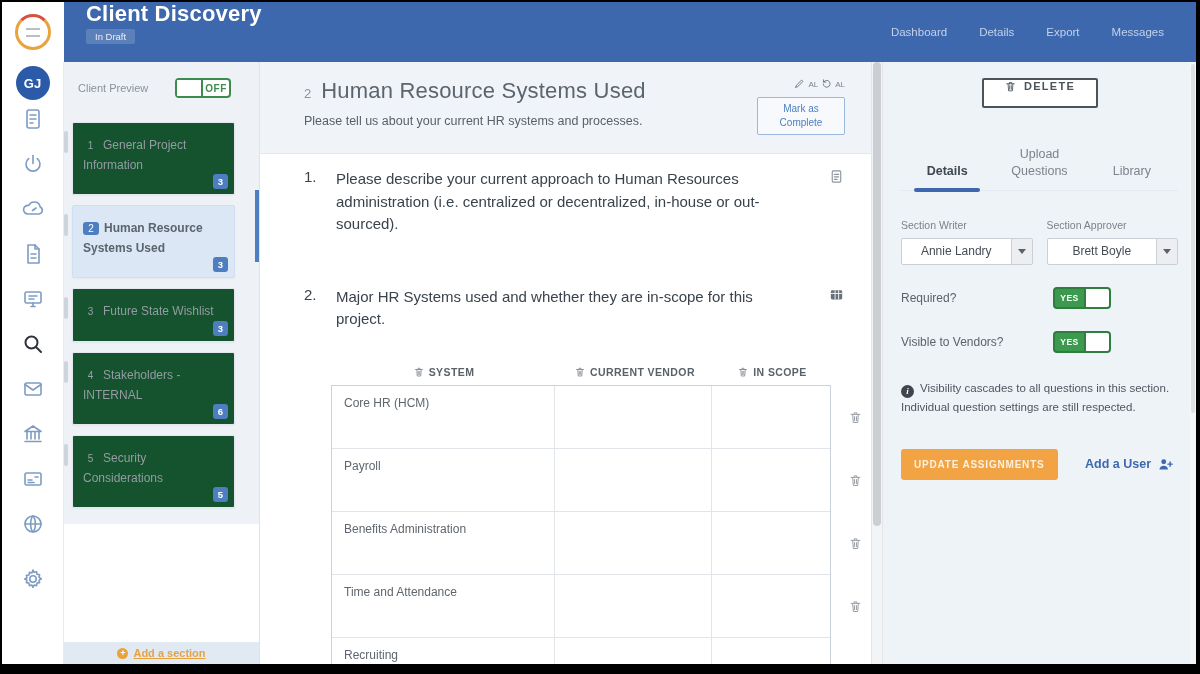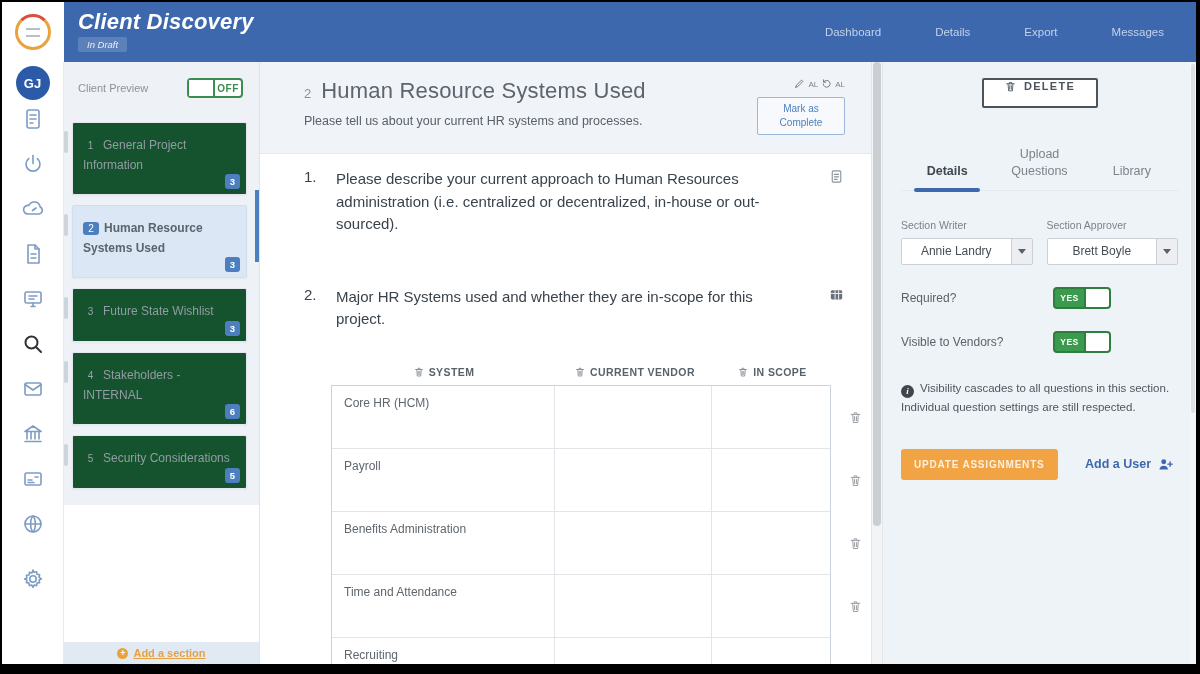--- a/index.html
+++ b/index.html
@@ -5,41 +5,41 @@
   * { box-sizing: border-box; margin: 0; padding: 0; }
   html,body { width:1200px; height:674px; }
   body { background:#000; position:relative; font-family:"Liberation Sans","DejaVu Sans",sans-serif; overflow:hidden; }
   .app { position:absolute; left:2px; top:2px; width:1194px; height:662px; background:#fff; overflow:hidden; display:flex; flex-direction:column; }
 
   
   .topbar { height:60px; background:#3d68ae; display:flex; align-items:stretch; flex:0 0 auto; }
   .logo-box { width:62px; background:#fff; display:flex; align-items:center; justify-content:center; }
   .logo-ring { width:36px; height:36px; border-radius:50%; border:3px solid #e8a33d; border-top-color:#d94f3c; display:flex; align-items:center; justify-content:center; }
   .logo-ring i { display:block; width:14px; height:9px; border-top:2px solid #b9bfc6; border-bottom:2px solid #b9bfc6; }
-  .title-block { margin-left:14px; padding-top:8px;font-style:italic; }
+  .title-block { margin-left:22px; padding-top:0; }
   .title-block h1 { color:#fff; font-size:22px; font-weight:600; letter-spacing:.2px; line-height:1.1; }
   .draft-badge { display:inline-block; margin-top:3px; background:#5b80ba; color:#e6edf8; font-size:9.5px; padding:2px 9px; border-radius:2px; }
-  .topnav { margin-left:auto; display:flex; align-items:center; gap:54px; padding-right:32px; }
+  .topnav { margin-left:auto; display:flex; align-items:center; gap:32px; padding-right:32px; }
   .topnav a { color:#c3d2ea; font-size:11.5px; cursor:pointer; }
 
   .body-row { flex:1; display:flex; min-height:0; }
 
   
   .rail { width:62px; background:#fff; border-right:1px solid #e7eaee; display:flex; flex-direction:column; align-items:center; flex:0 0 auto; }
   .avatar { margin-top:4px; width:34px; height:34px; border-radius:50%; background:#2b5ba8; color:#fff; font-size:13px; font-weight:bold; display:flex; align-items:center; justify-content:center; }
   .rail-icons { margin-top:7px; display:flex; flex-direction:column; gap:21px; align-items:center; }
   .rail-icon { width:24px; height:24px; color:#7d9cc4; cursor:pointer; }
   .rail-icon svg { width:24px; height:24px; }
   .rail-icon.search { color:#2f3337; }
   .rail-icon.gear { margin-top:10px; }
   .ic { fill:none; stroke:currentColor; stroke-width:1.6; stroke-linecap:round; stroke-linejoin:round; }
 
   
   .sections { width:196px; background:#fff; border-right:1px solid #dfe4ea; position:relative; flex:0 0 auto; }
-  .sections-top { background:#eef2f7; padding:0 4px 6px 0; }
+  .sections-top { background:#eef2f7; padding:0 16px 6px 0; }
   .preview-row { display:flex; align-items:center; justify-content:space-between; padding:16px 12px 24px 14px; }
   .preview-label { font-size:11px; color:#8b929b; }
   .toggle-off { width:56px; height:20px; border:2px solid #3c8c4e; border-radius:4px; background:#fff; display:flex; cursor:pointer; }
   .toggle-off .knob-left { width:26px; border-right:2px solid #3c8c4e; background:#fff; }
   .toggle-off .off-label { flex:1; display:flex; align-items:center; justify-content:center; color:#3c8c4e; font-size:10px; font-weight:bold; letter-spacing:.5px; }
   .section-card { position:relative; background:#14532d; border:1px solid #e4e8ee; border-radius:2px; margin:0 8px 10px 8px; padding:12px 12px 20px 10px; cursor:pointer; box-shadow:0 1px 2px rgba(40,60,90,.05); }
   .section-card::before { content:""; position:absolute; left:-9px; top:8px; width:4px; height:22px; background:#ced4db; border-radius:2px; }
   .section-card .s-num { display:inline-block; min-width:15px; font-size:10px; color:#9aa1aa; margin-right:5px; text-align:center; }
   .section-card .s-title { font-size:12px; color:#949ba4; line-height:1.55; }
   .section-card .s-count { position:absolute; right:6px; bottom:5px; width:15px; height:15px; background:#4d7fc0; color:#fff; font-size:9.5px; font-weight:bold; border-radius:3px; display:flex; align-items:center; justify-content:center; }

